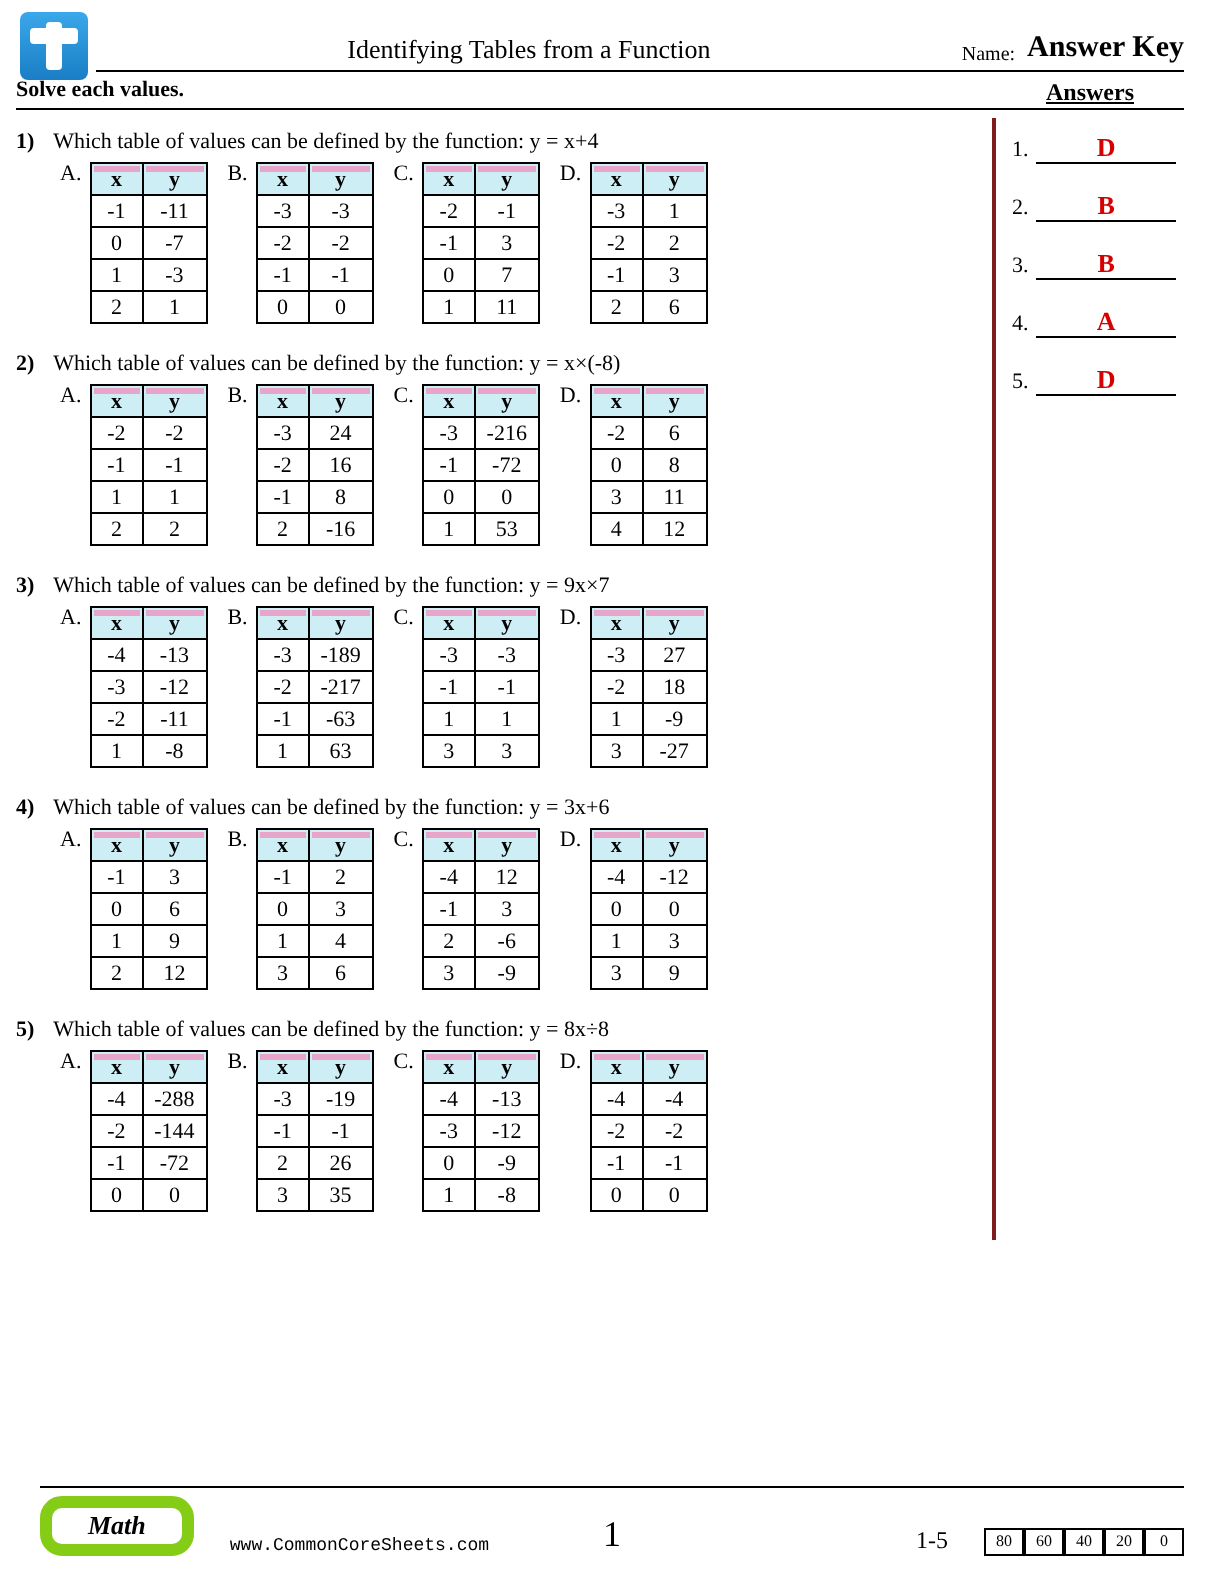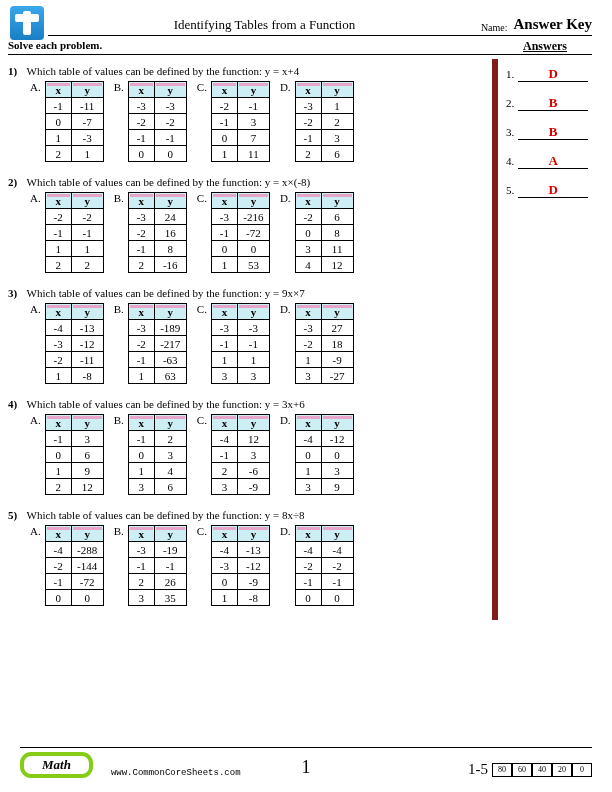--- a/index.html
+++ b/index.html
@@ -84,21 +84,21 @@
     font-weight:bold;
     text-decoration:underline;
     font-size:12px;
   }
   .main {
     display:flex;
     margin-top:4px;
   }
   .qcol {
     width:490px;
-    border-right:6px solid #7f1d1d;
+    border-right:2px solid #7f1d1d;
     padding-right:6px;
   }
   .acol {
     flex:1;
     padding:2px 4px 0 8px;
   }
   .ans-line {
     display:flex;
     align-items:baseline;
     gap:4px;
@@ -167,21 +167,21 @@
   .footer {
     position:absolute;
     left:20px;right:20px;bottom:14px;
     display:flex;
     align-items:flex-end;
     border-top:1px solid #000;
     padding-top:4px;
     font-size:10px;
   }
   .math-badge {
-    border:4px solid #84cc16;
+    border:6px solid #84cc16;
     border-radius:11px;
     padding:1px 18px;
     font-weight:bold;
     font-style:italic;
     font-size:13px;
     font-family:"Times New Roman",serif;
   }
   .src {
     margin-left:18px;
     font-size:9px;
@@ -192,21 +192,21 @@
     left:50%;
     transform:translateX(-50%);
     font-size:18px;
   }
   .score {
     margin-left:auto;
     display:flex;
     align-items:center;
     gap:2px;
   }
-  .score .lbl{font-size:15px;margin-right:2px;}
+  .score .lbl{font-size:12px;margin-right:16px;}
   .score-box {
     border:1px solid #000;
     width:20px;height:14px;
     display:flex;align-items:center;justify-content:center;
     font-size:8px;
     text-align:right;
   }
   .opt-row{display:flex;align-items:flex-start;gap:4px;}
 </style>
 </head>
@@ -215,21 +215,21 @@
 <div class="page">
   <div class="logo"></div>
   <div class="hdr">
     <div class="title">Identifying Tables from a Function</div>
     <div class="name-area">
       <span>Name:</span>
       <span class="answer-key">Answer Key</span>
     </div>
   </div>
   <div class="subhdr">
-    <div class="left">Solve each problem.</div>
+    <div class="left">Solve each values.</div>
     <div class="right">Answers</div>
   </div>
 
   <div class="main">
     <div class="qcol" id="qcol">
         <div class="problem"><span class="q-label">1)</span>
     <span class="q-text">Which table of values can be defined by the function: y = x+4</span>
     <div class="options">
             <div class="opt-row">
               <span class="opt-lbl">A.</span>

